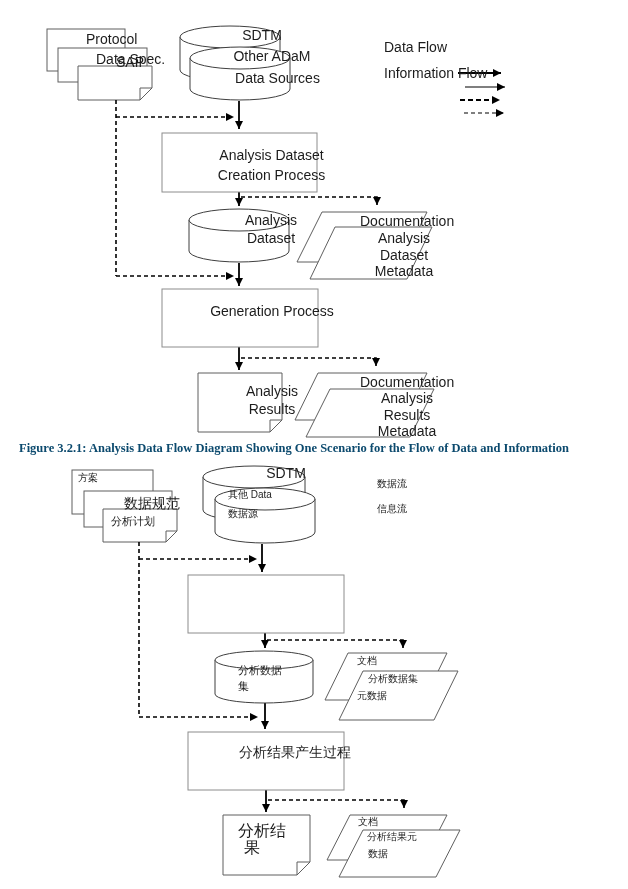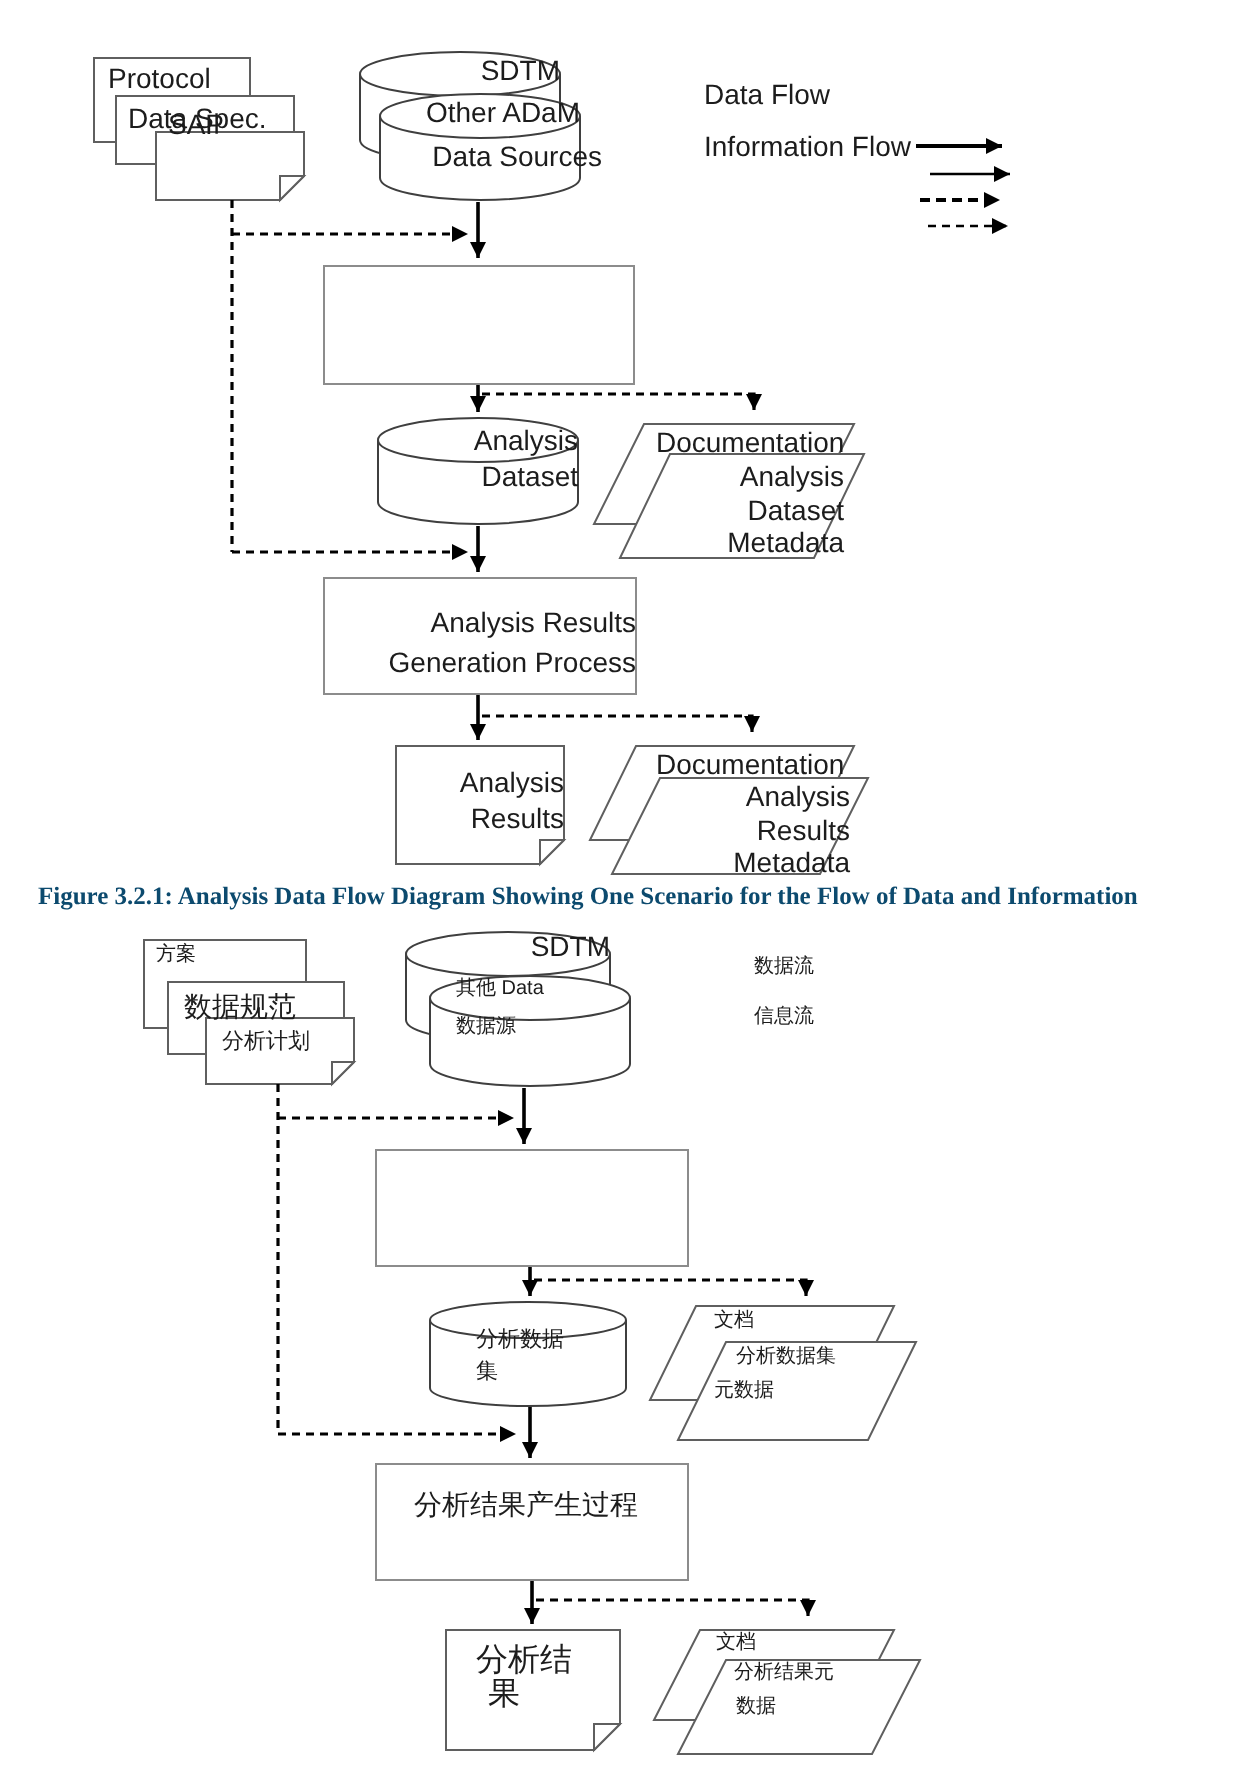--- a/index.html
+++ b/index.html
@@ -1,22 +1,22 @@
 <!DOCTYPE html>
 <html><head>
 <meta charset="utf-8">
 <style>
   html,body{margin:0;padding:0;background:#fff;}
   .canvas{position:relative;width:628px;height:889px;background:#ffffff;overflow:hidden;
           font-family:"Liberation Sans",sans-serif;color:#1c1c1c;}
   .layer{position:absolute;left:0;top:0;}
   .t{position:absolute;white-space:nowrap;line-height:1.25;}
-  .c{text-align:right;}
+  .c{text-align:center;}
   .caption{font-family:"Liberation Serif",serif;font-weight:bold;font-size:12.5px;color:#0c4a6e;}
-  .f13{font-size:10px;} .f14{font-size:14px;} .f12{font-size:16px;} .f11{font-size:11px;}
+  .f13{font-size:10px;} .f14{font-size:14px;margin-left:32px;} .f12{font-size:16px;} .f11{font-size:11px;}
 </style>
 </head>
 <body>
 
 <div class="canvas">
 
   <svg class="layer" width="628" height="889" viewBox="0 0 628 889">
     <defs>
       <marker id="ah" markerUnits="userSpaceOnUse" markerWidth="9" markerHeight="8" refX="8" refY="4" orient="auto">
         <path d="M0,0 L8,4 L0,8 Z" fill="#000"></path>
@@ -117,35 +117,38 @@
   <div class="t f14" style="left:64px;top:51px">Data Spec.</div>
   <div class="t f14" style="left:84px;top:54px">SAP</div>
 
   <div class="t c f14" style="left:180px;top:27px;width:100px">SDTM</div>
   <div class="t c f14" style="left:190px;top:48px;width:100px">Other ADaM</div>
   <div class="t c f14" style="left:190px;top:70px;width:111px">Data Sources</div>
 
   <div class="t f14" style="left:352px;top:39px">Data Flow</div>
   <div class="t f14" style="left:352px;top:65px">Information Flow</div>
 
+  <div class="t c f14" style="left:162px;top:145px;width:155px;line-height:20px">
+    <div>Analysis Dataset</div>
+    <div>Creation Process</div>
+  </div>
 
   <div class="t c f14" style="left:189px;top:211px;width:100px;line-height:18px">
     <div>Analysis</div>
     <div>Dataset</div>
   </div>
 
   <div class="t f14" style="left:328px;top:213px">Documentation</div>
   <div class="t c f14" style="left:322px;top:230px;width:100px;line-height:16.5px">
     <div>Analysis</div>
     <div>Dataset</div>
     <div>Metadata</div>
   </div>
 
   <div class="t c f14" style="left:162px;top:301px;width:156px;line-height:20px">
-    <div>Analysis Results</div>
     <div>Generation Process</div>
   </div>
 
   <div class="t c f14" style="left:198px;top:382px;width:84px;line-height:18px">
     <div>Analysis</div>
     <div>Results</div>
   </div>
 
   <div class="t f14" style="left:328px;top:374px">Documentation</div>
   <div class="t c f14" style="left:325px;top:390px;width:100px;line-height:16.5px">

